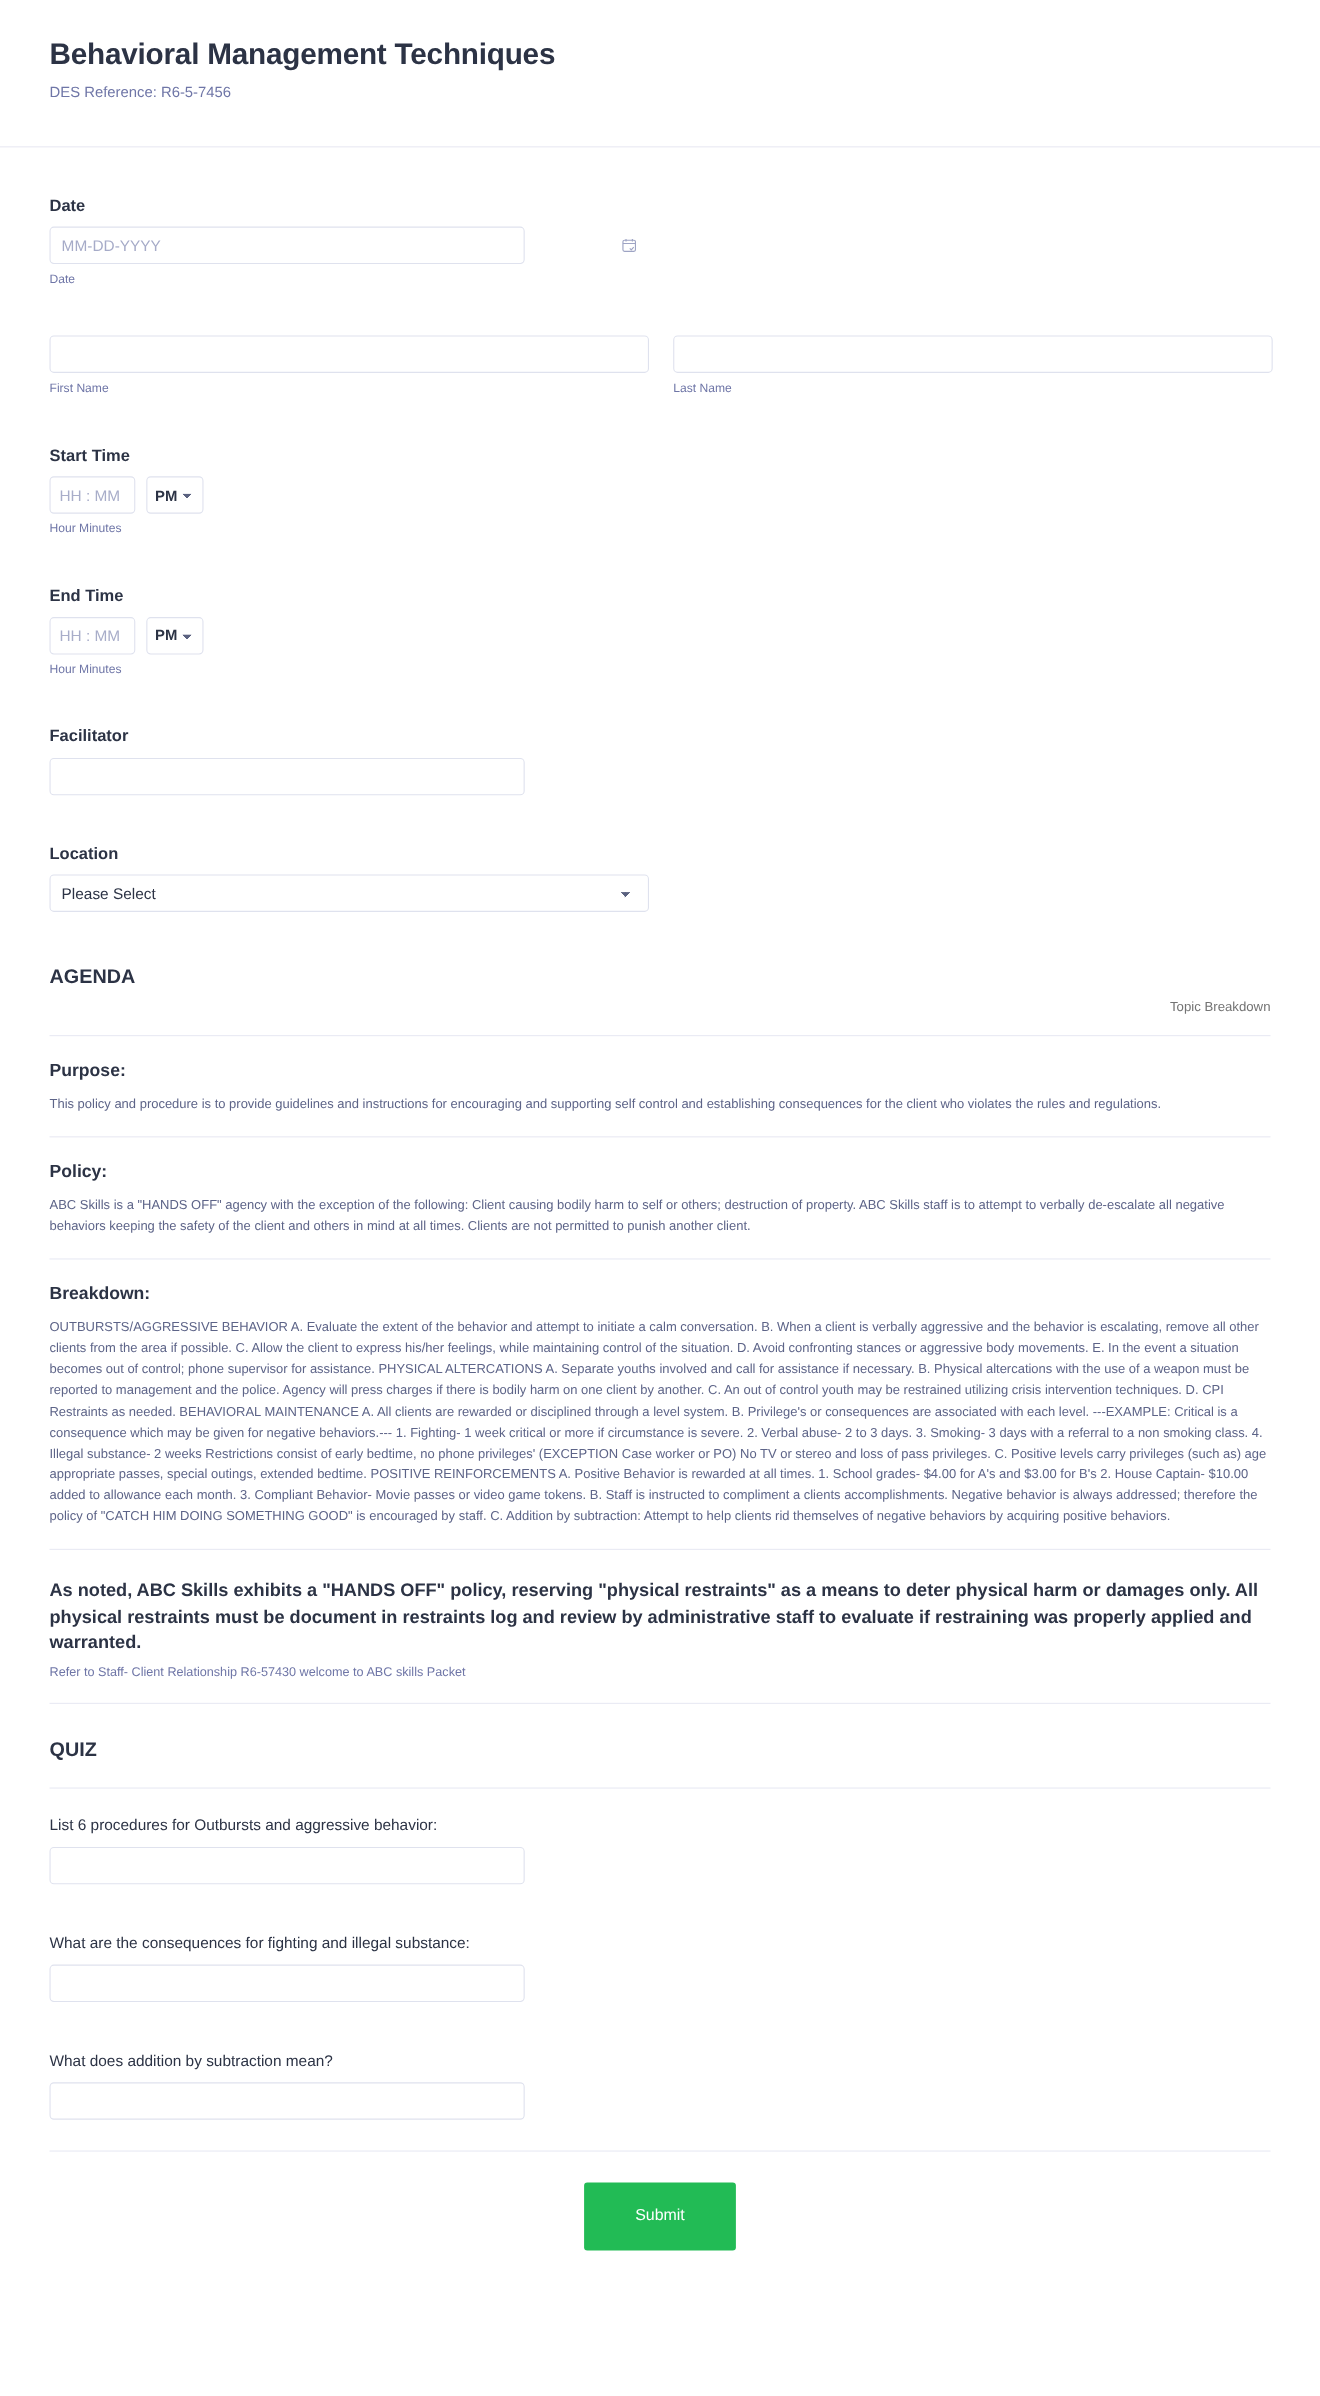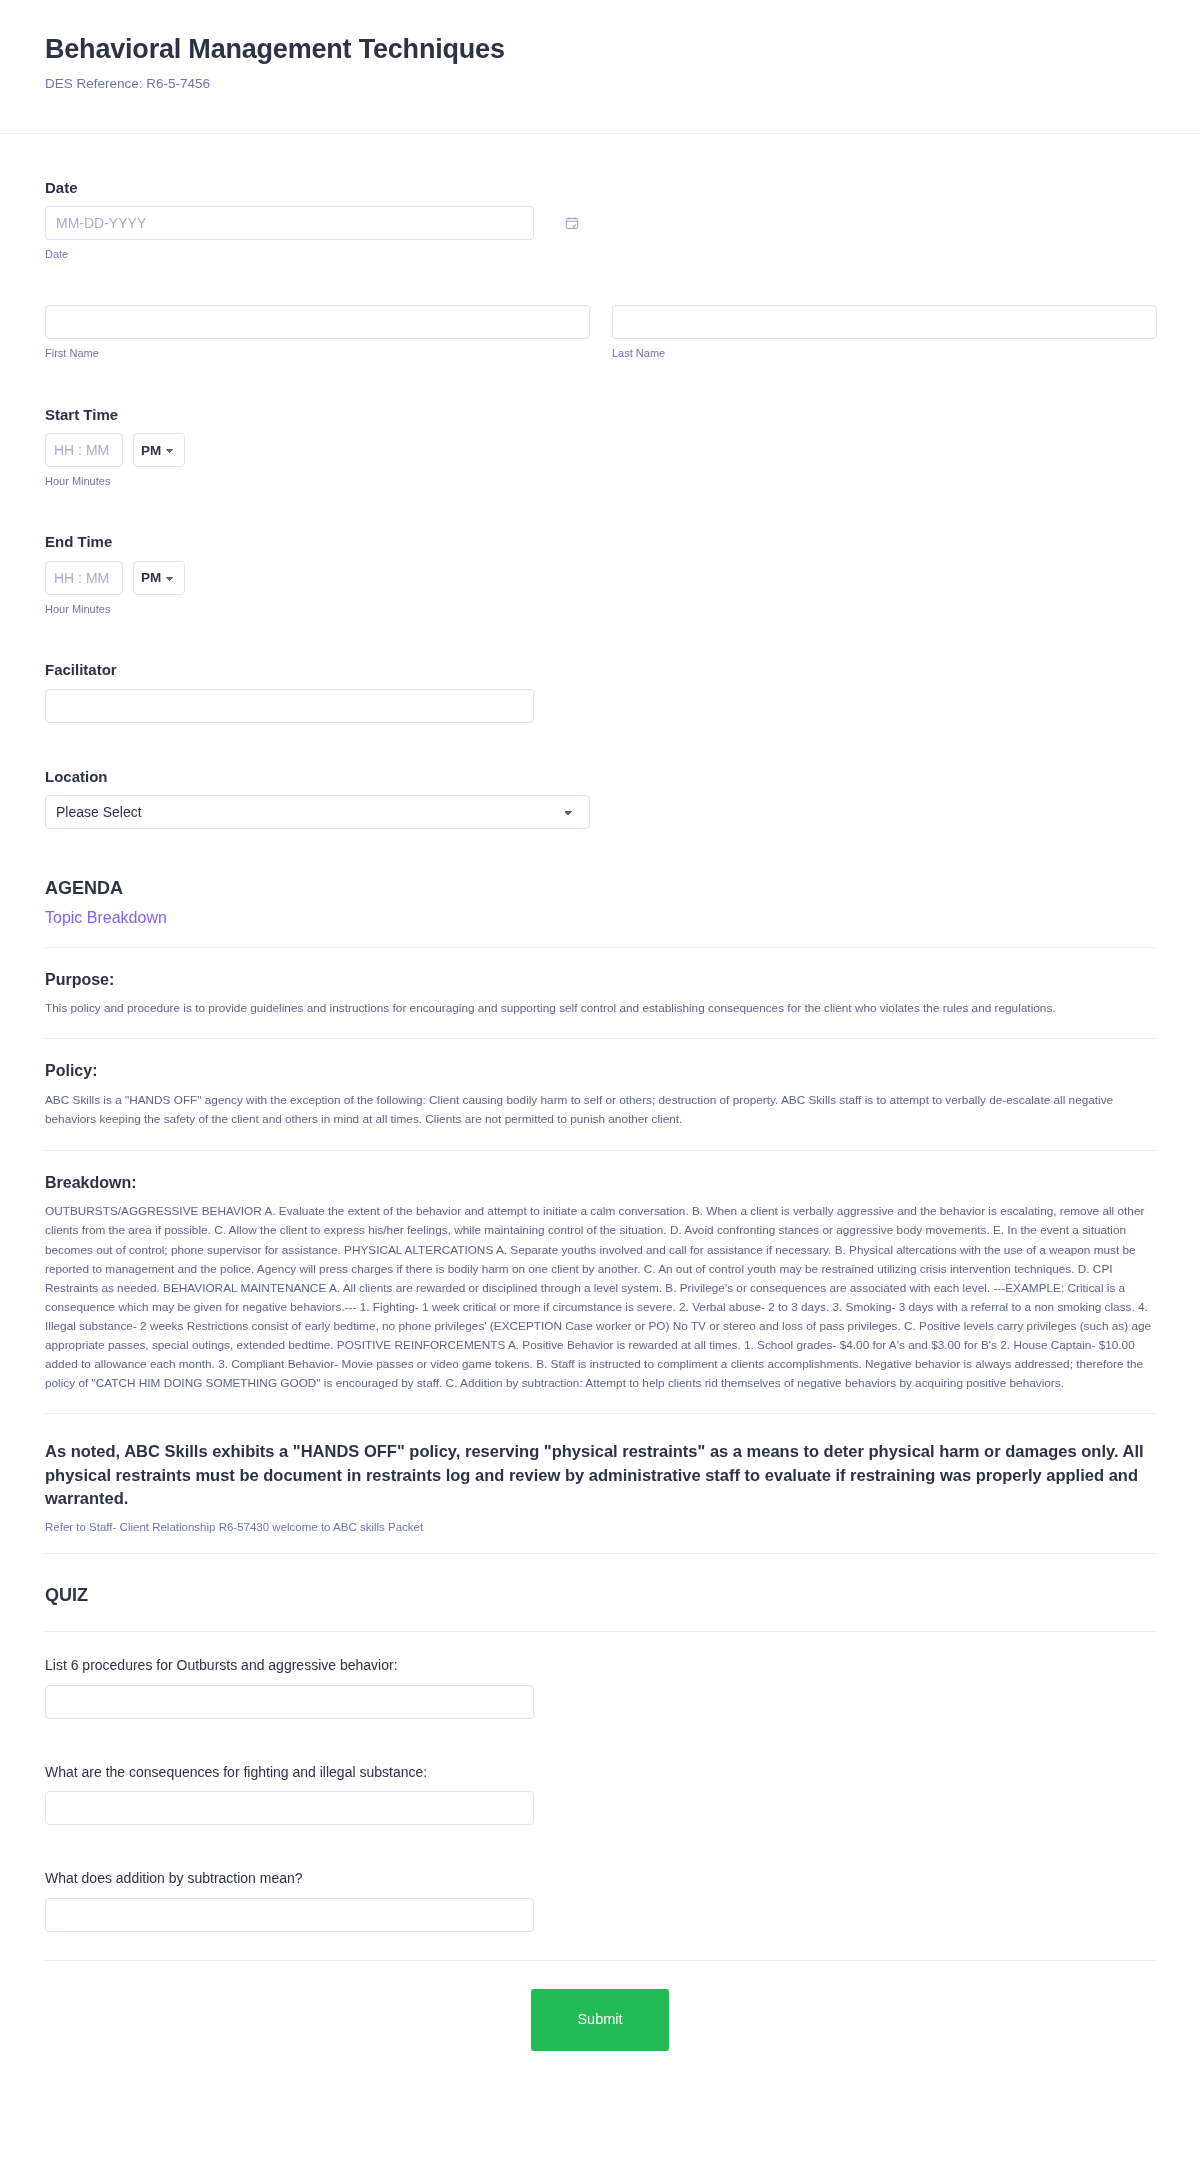--- a/index.html
+++ b/index.html
@@ -53,21 +53,21 @@
   }
   .field-sublabel {
     display:block;
     font-size:11px;
     color:#6f76a7;
     margin-top:7px;
     line-height:1.3;
   }
 
   .input-box {
-    width:489px;
+    width:432px;
     height:34px;
     border:1px solid #dfe2ee;
     border-radius:4px;
     background:#fff;
     font-family:"Liberation Sans", sans-serif;
     font-size:14px;
     color:#2c3345;
     padding:0 10px;
     outline:none;
     display:block;
@@ -160,24 +160,25 @@
     border-bottom:1px solid #e8e9f3;
   }
   .section-heading {
     font-size:18px;
     font-weight:bold;
     color:#2c3345;
     margin:0 0 8px 0;
     line-height:1.25;
   }
   .section-sub {
-    font-size:16px;
-    color:#8b5cf6;
+    font-size:12px;
+    color:#737373;
     margin:0;
     line-height:1.3;
+    text-align:right;
   }
 
   
   .content-block {
     padding:22px 0 20px 0;
     border-bottom:1px solid #e8e9f3;
   }
   .content-heading {
     font-size:16px;
     font-weight:bold;

